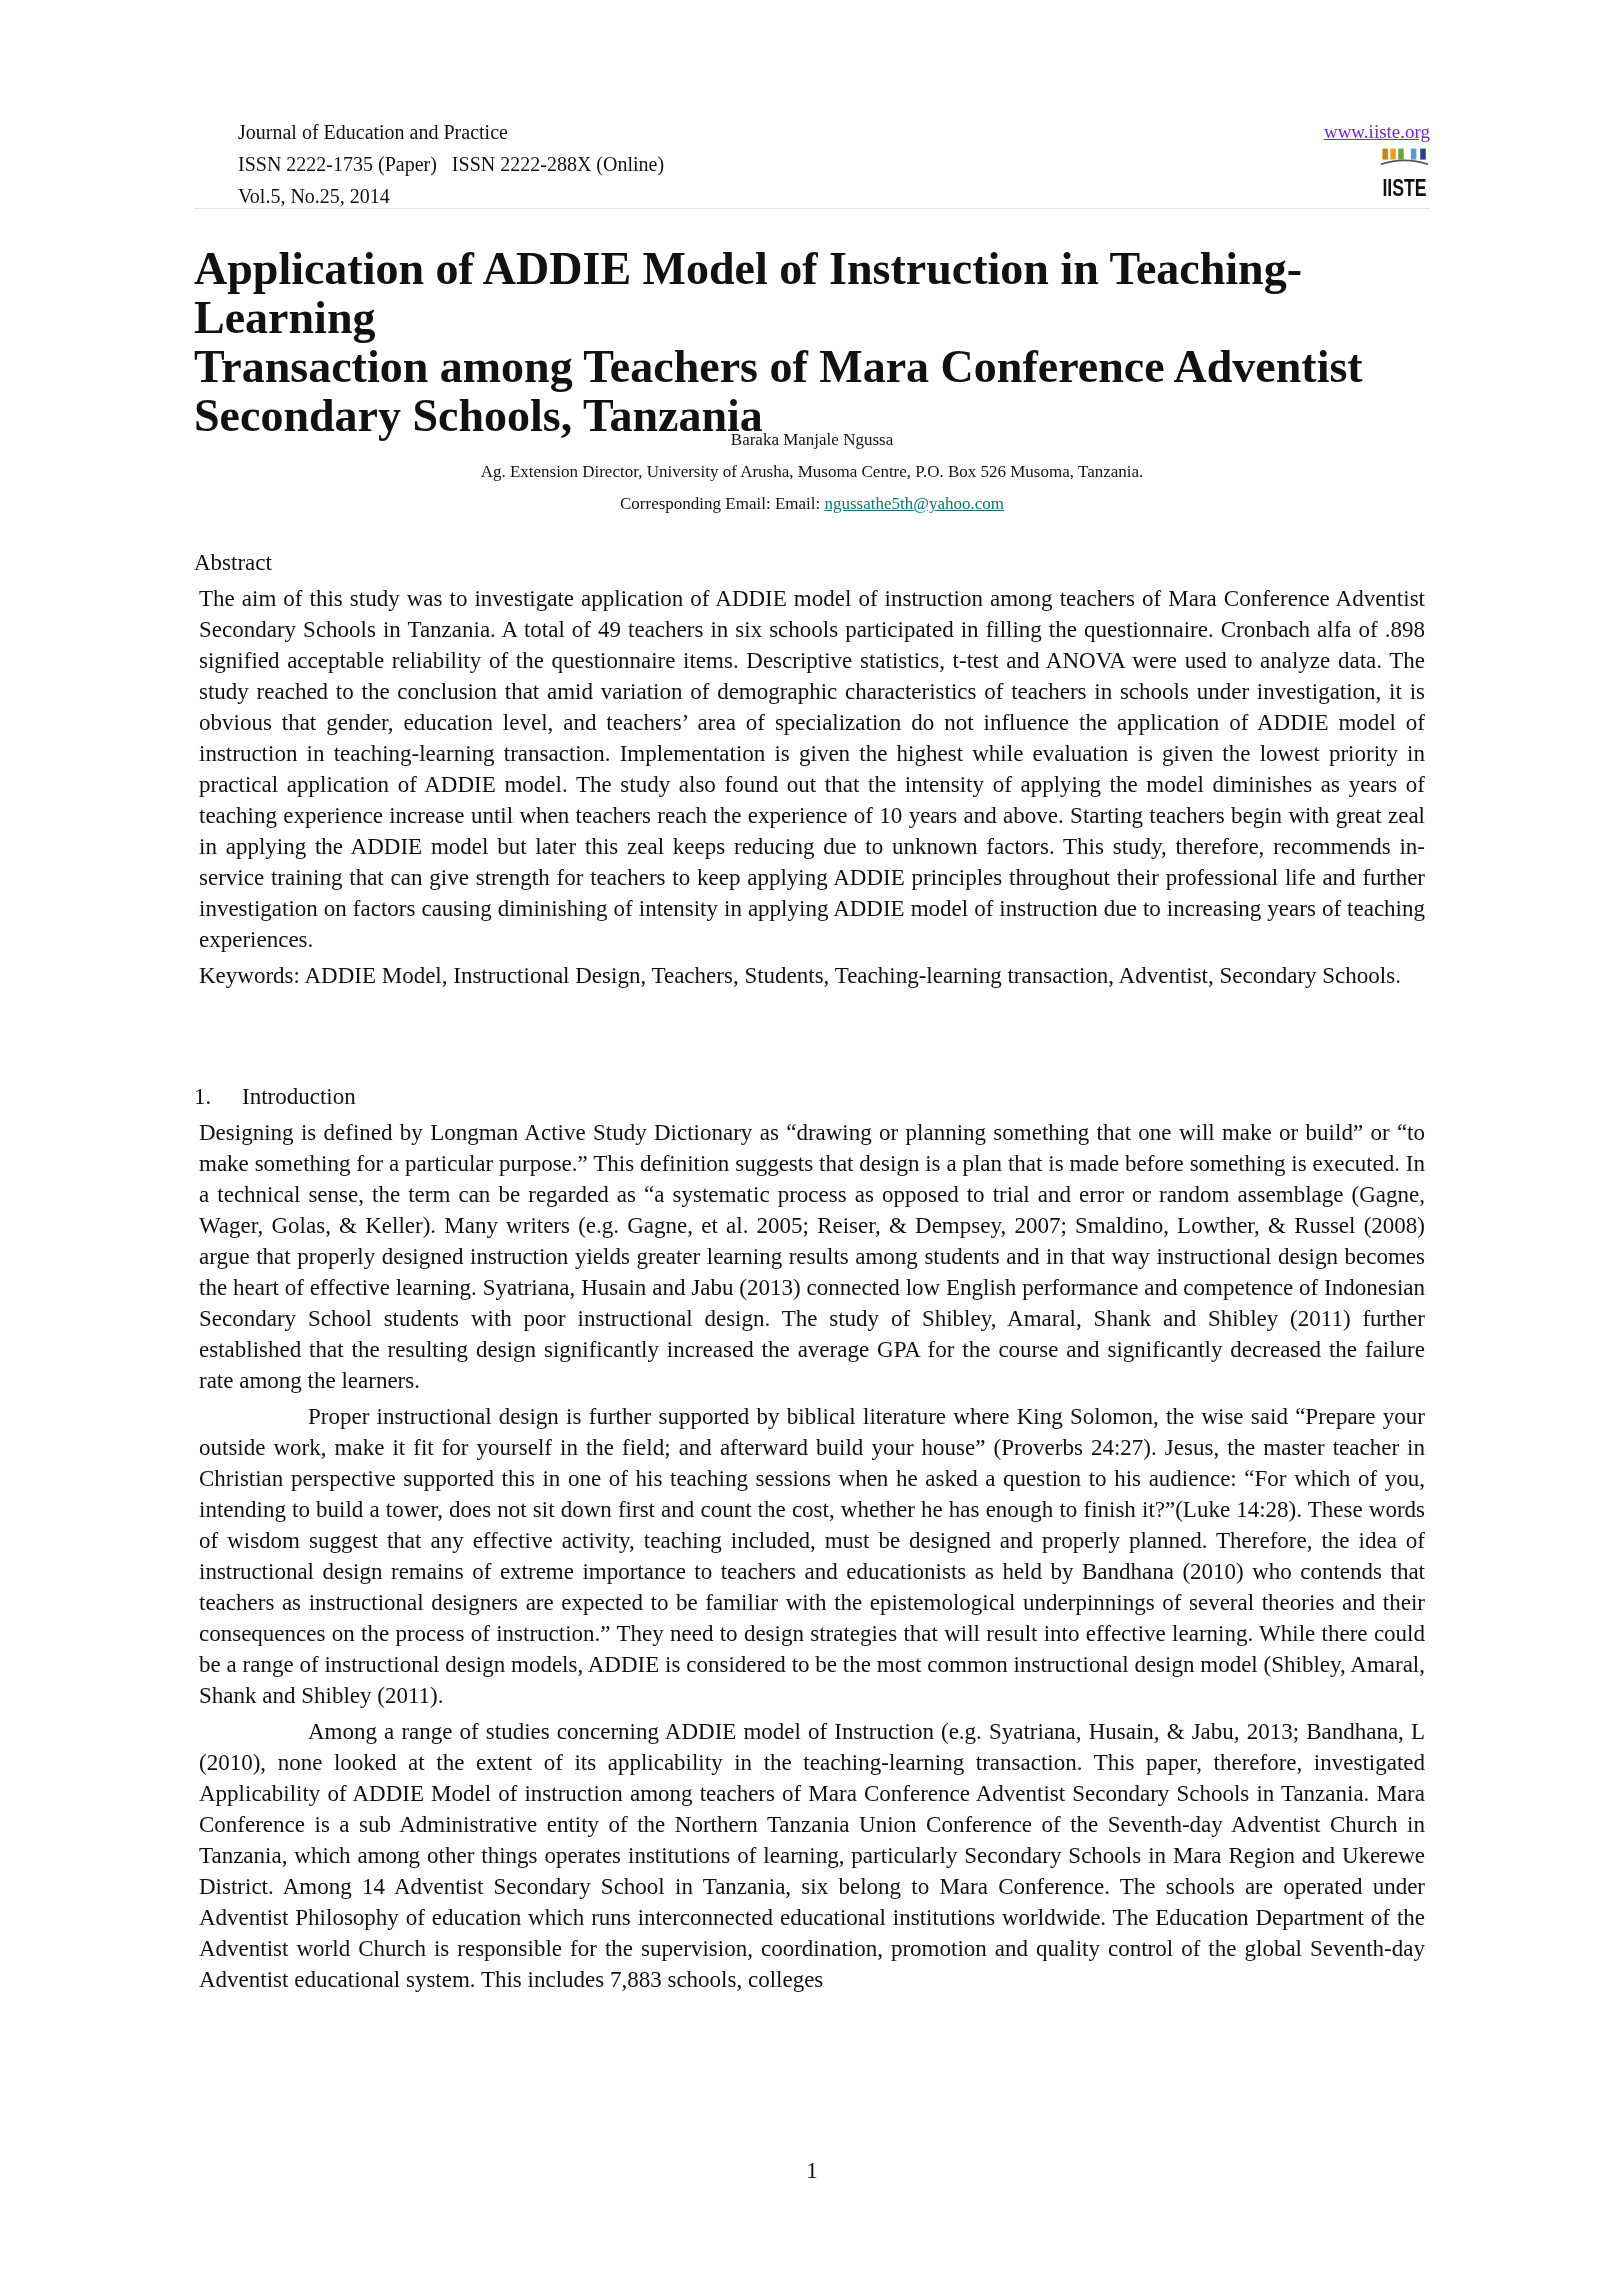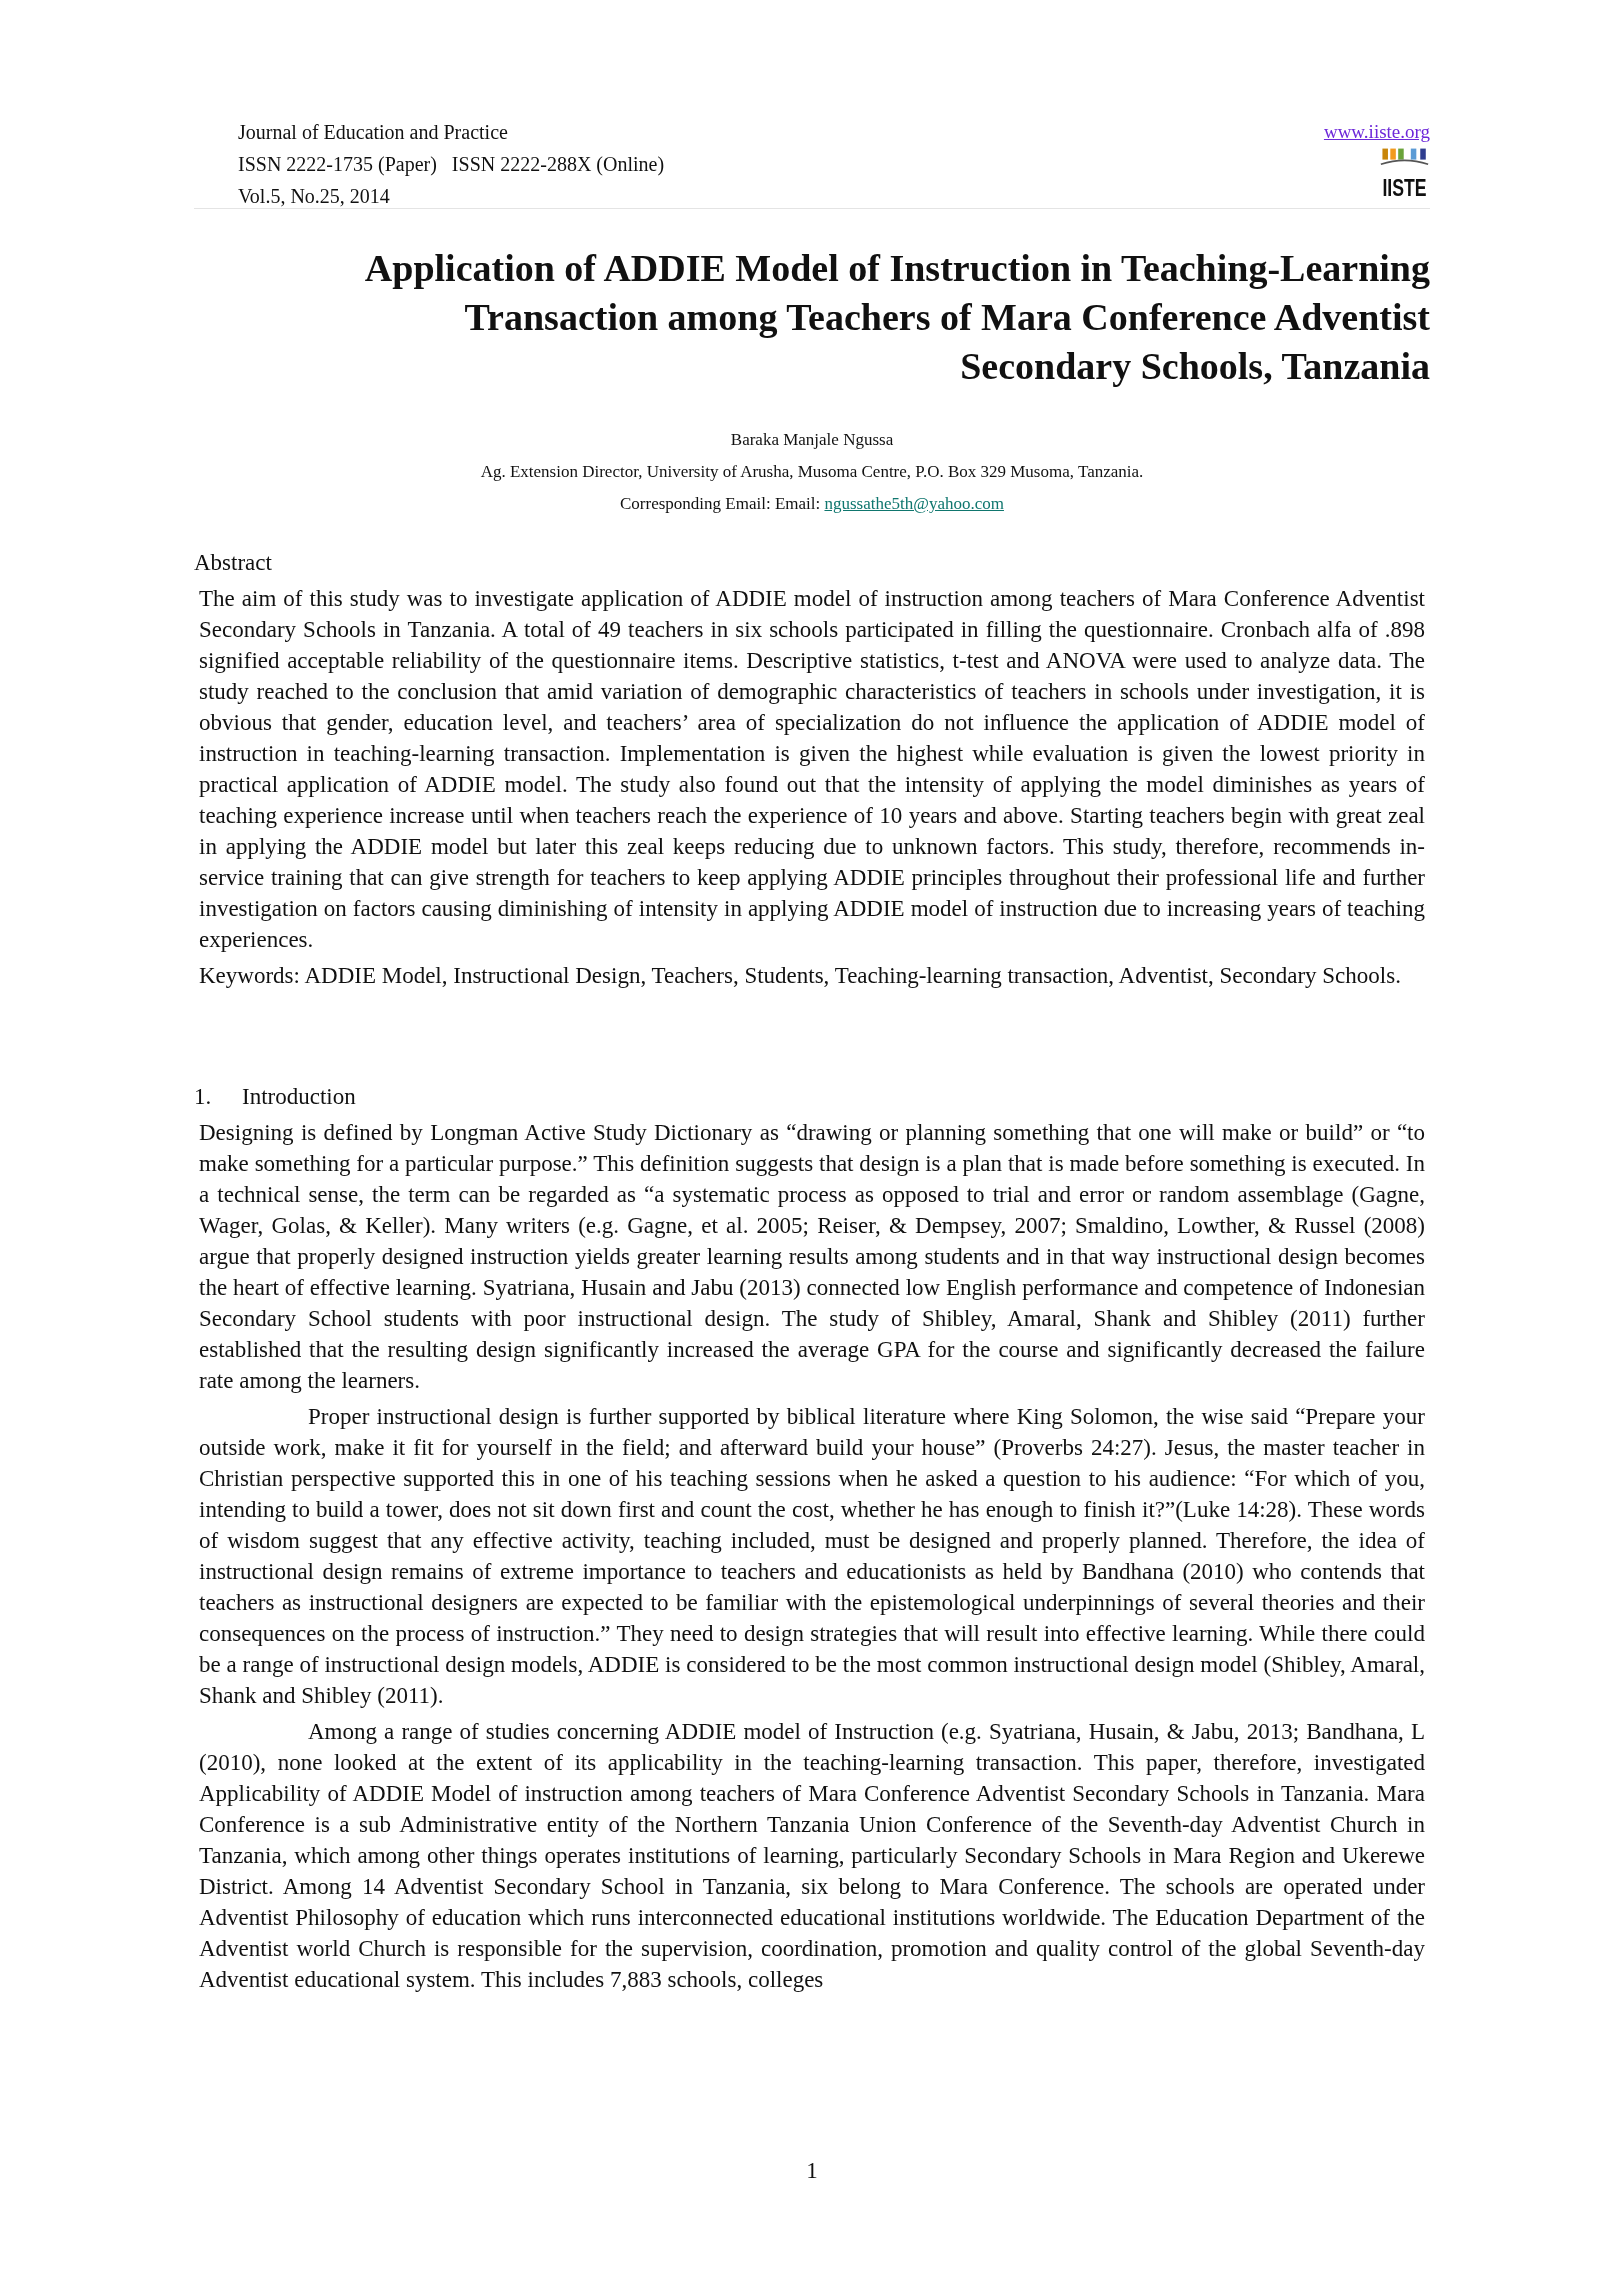--- a/index.html
+++ b/index.html
@@ -10,22 +10,22 @@
   
   .header { position: absolute; left: 0; top: 111px; width: 1236px; height: 97px;
             border-bottom: 1.6px solid #e4e4e4; }
   .header-left { position: absolute; left: 0; top: 4.8px; font-size: 20px; line-height: 32px; margin-left: 44px; }
   .header-left div { white-space: nowrap; }
   .header-right { position: absolute; right: 0; top: 4.8px; text-align: right; }
   .site-link { font-size: 19px; line-height: 32px; color: #6d28d9; text-decoration: underline; }
   .logo { position: absolute; right: 0; top: 36px; width: 51px; height: 52px; }
 
   
-  .title { position: absolute; left: 0; top: 244px; width: 1236px; text-align: right;
-           font-weight: bold; font-size: 38px; line-height: 49px; }
+  .title { position: absolute; left: 0; top: 244px; width: 1236px; text-align: left;
+           font-weight: bold; font-size: 46px; line-height: 49px; }
   .author-block { position: absolute; left: 0; top: 424px; width: 1236px; text-align: center;
                   font-size: 17px; line-height: 32px; }
   .email-link { color: #0f766e; text-decoration: underline; }
 
   
   .body-text { position: absolute; left: 0; width: 1236px; font-size: 23px; line-height: 31px;
                text-align: justify; }
   .abstract { top: 547px; }
   .intro { top: 1081px; }
   .heading { font-weight: normal; }
@@ -62,21 +62,21 @@
   </div>
 
   <div class="title">
     <div>Application of ADDIE Model of Instruction in Teaching-Learning</div>
     <div>Transaction among Teachers of Mara Conference Adventist</div>
     <div>Secondary Schools, Tanzania</div>
   </div>
 
   <div class="author-block">
     <div>Baraka Manjale Ngussa</div>
-    <div>Ag. Extension Director, University of Arusha, Musoma Centre, P.O. Box 329 Musoma, Tanzania.</div>
+    <div>Ag. Extension Director, University of Arusha, Musoma Centre, P.O. Box 526 Musoma, Tanzania.</div>
     <div>
       <span style="white-space:pre">Corresponding Email: Email: </span><a class="email-link">ngussathe5th@yahoo.com</a>
     </div>
   </div>
 
   <div class="body-text abstract">
     <div class="heading">Abstract</div>
     <p>The aim of this study was to investigate application of ADDIE model of instruction among teachers of Mara Conference Adventist Secondary Schools in Tanzania. A total of 49 teachers in six schools participated in filling the questionnaire. Cronbach alfa of .898 signified acceptable reliability of the questionnaire items.  Descriptive statistics, t-test and ANOVA were used to analyze data. The study reached to the conclusion that amid variation of demographic characteristics of teachers in schools under investigation, it is obvious that gender, education level, and teachers’ area of specialization do not influence the application of ADDIE model of instruction in teaching-learning transaction. Implementation is given the highest while evaluation is given the lowest priority in practical application of ADDIE model. The study also found out that the intensity of applying the model diminishes as years of teaching experience increase until when teachers reach the experience of 10 years and above. Starting teachers begin with great zeal in applying the ADDIE model but later this zeal keeps reducing due to unknown factors. This study, therefore, recommends in-service training that can give strength for teachers to keep applying ADDIE principles throughout their professional life and further investigation on factors causing diminishing of intensity in applying ADDIE model of instruction due to increasing years of teaching experiences.</p>
     <p><span class="heading">Keywords:</span><span> ADDIE Model, Instructional Design, Teachers, Students, Teaching-learning transaction, Adventist, Secondary Schools.</span></p>
   </div>

